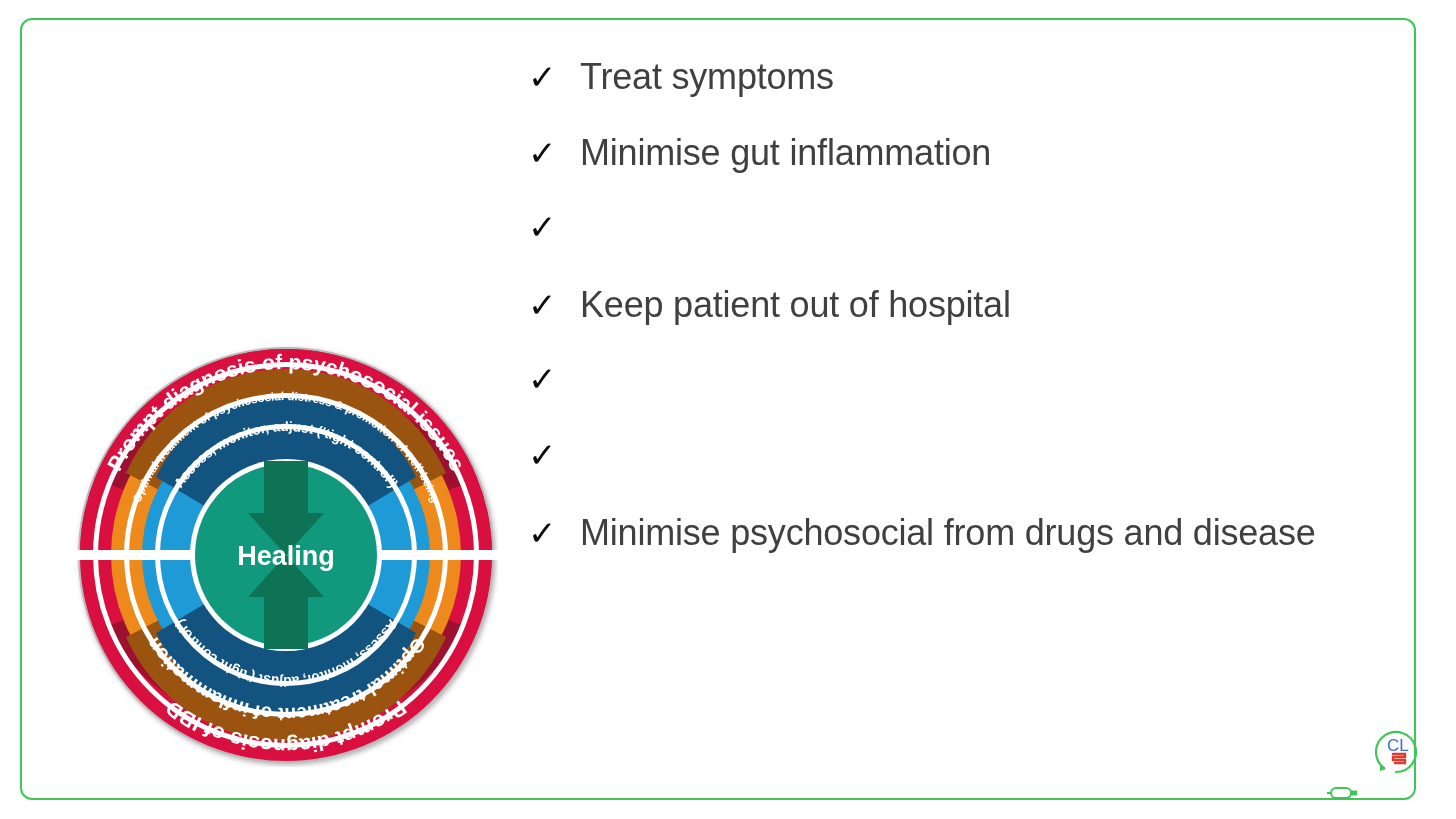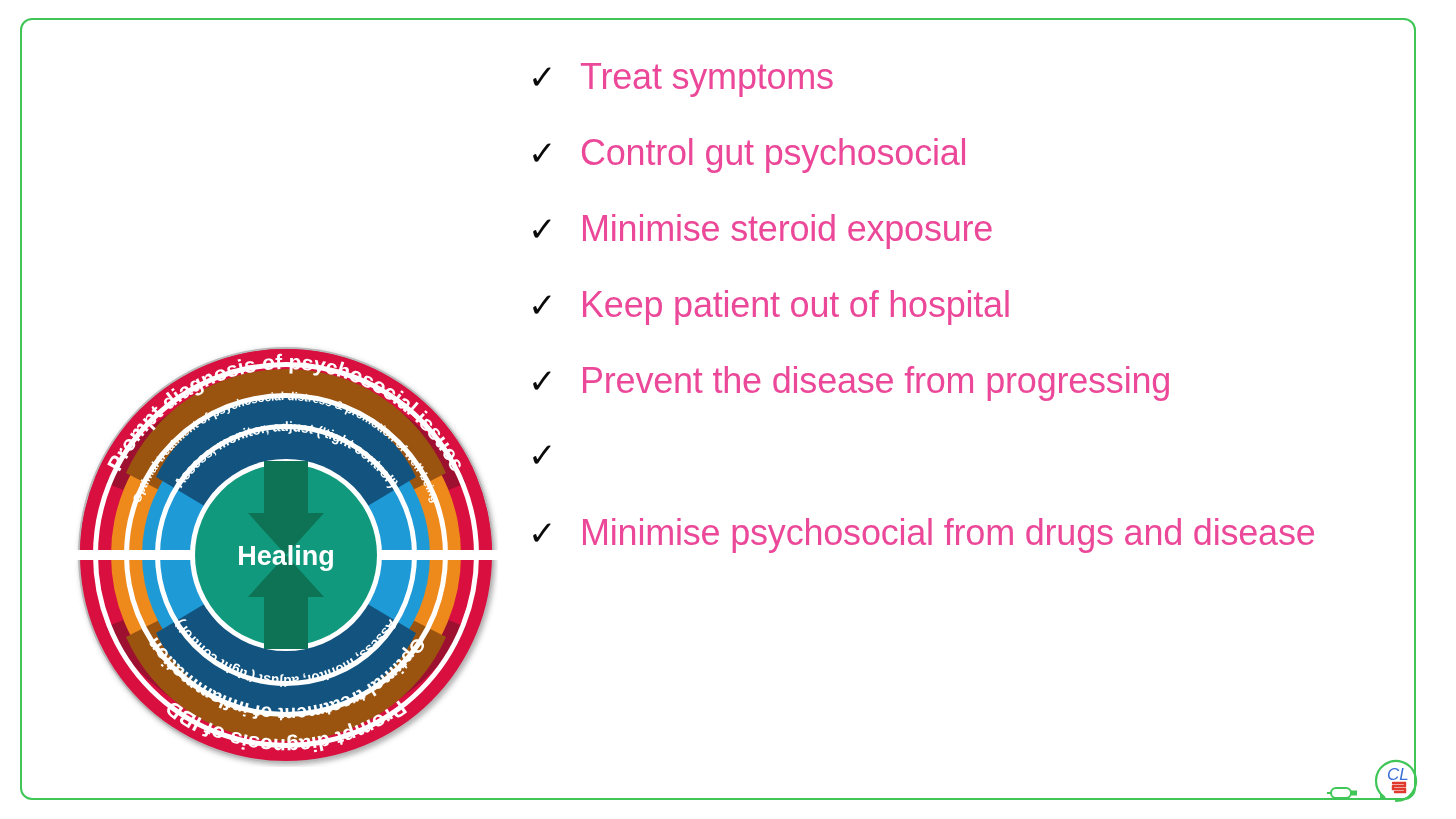--- a/index.html
+++ b/index.html
@@ -54,30 +54,30 @@
     width: 52px;
     flex: 0 0 52px;
     font-size: 34px;
     line-height: 1;
     color: #0a0a0a;
     font-family: "DejaVu Sans", sans-serif;
   }
   .btext {
     font-size: 36px;
     line-height: 1.05;
-    color: #ec4899;
+    color: #404040;
     letter-spacing: -0.2px;
     white-space: nowrap;
   }
 
   
   #logo {
     position: absolute;
-    left: 1370px; top: 753px;
-    width: 52px; height: 52px; font-style: italic;
+    left: 1370px; top: 724px;
+    width: 52px; height: 52px;
   }
   #pill {
     position: absolute;
     left: 1327px; top: 785px;
     width: 36px; height: 16px;
   }
 </style>
 </head>
 <body>
 
@@ -177,36 +177,34 @@
 
   <div id="bullets">
 
     <div class="bullet-row">
       <span class="check">✓</span>
       <span class="btext">Treat symptoms</span>
     </div>
 
     <div class="bullet-row">
       <span class="check">✓</span>
-      <span class="btext">Control gut psychosocial</span>
-    </div>
-
-    <div class="bullet-row">
-      <span class="check">✓</span>
-      <span class="btext">Minimise steroid exposure</span>
+      <span class="btext">Minimise gut inflammation</span>
+    </div>
+
+    <div class="bullet-row">
+      <span class="check">✓</span>
     </div>
 
     <div class="bullet-row">
       <span class="check">✓</span>
       <span class="btext">Keep patient out of hospital</span>
     </div>
 
     <div class="bullet-row">
       <span class="check">✓</span>
-      <span class="btext">Prevent the disease from progressing</span>
     </div>
 
     <div class="bullet-row">
       <span class="check">✓</span>
     </div>
 
     <div class="bullet-row">
       <span class="check">✓</span>
       <span class="btext">Minimise psychosocial from drugs and disease</span>
     </div>

